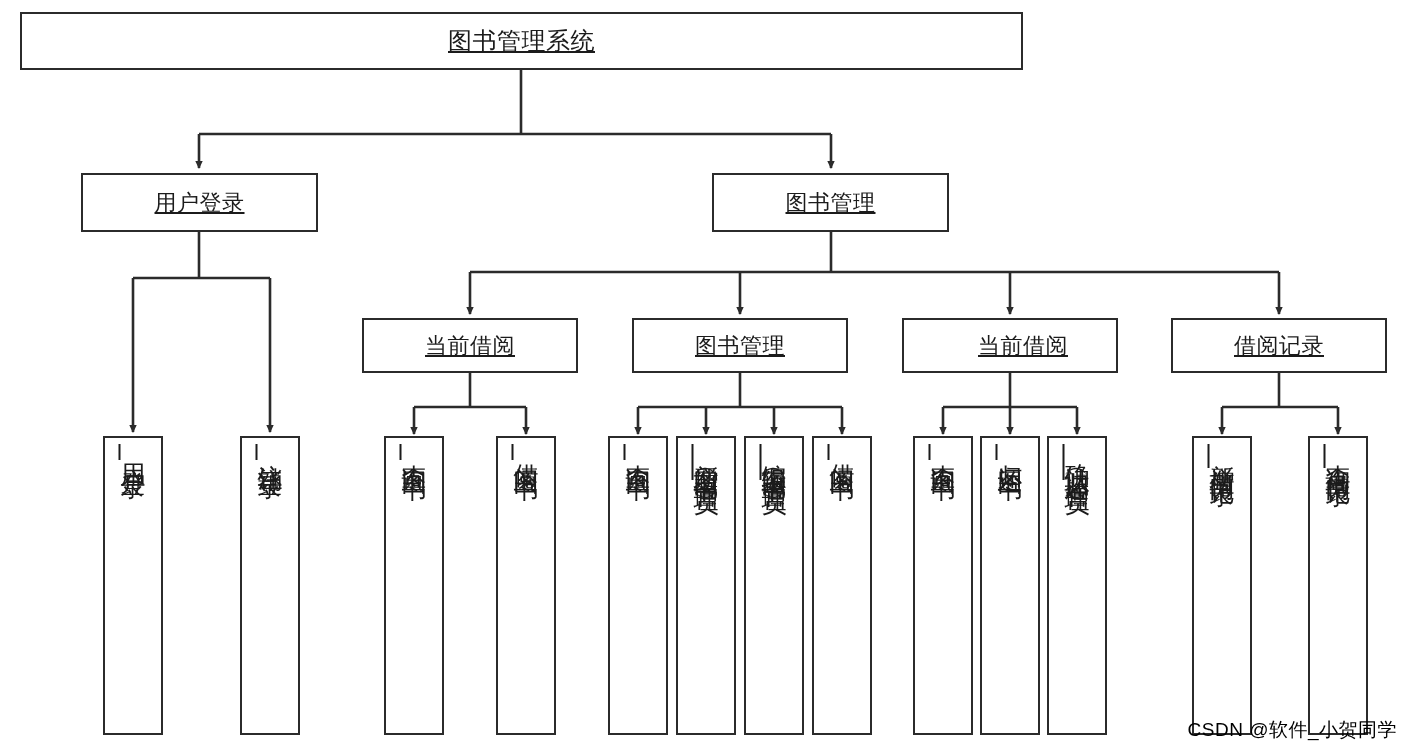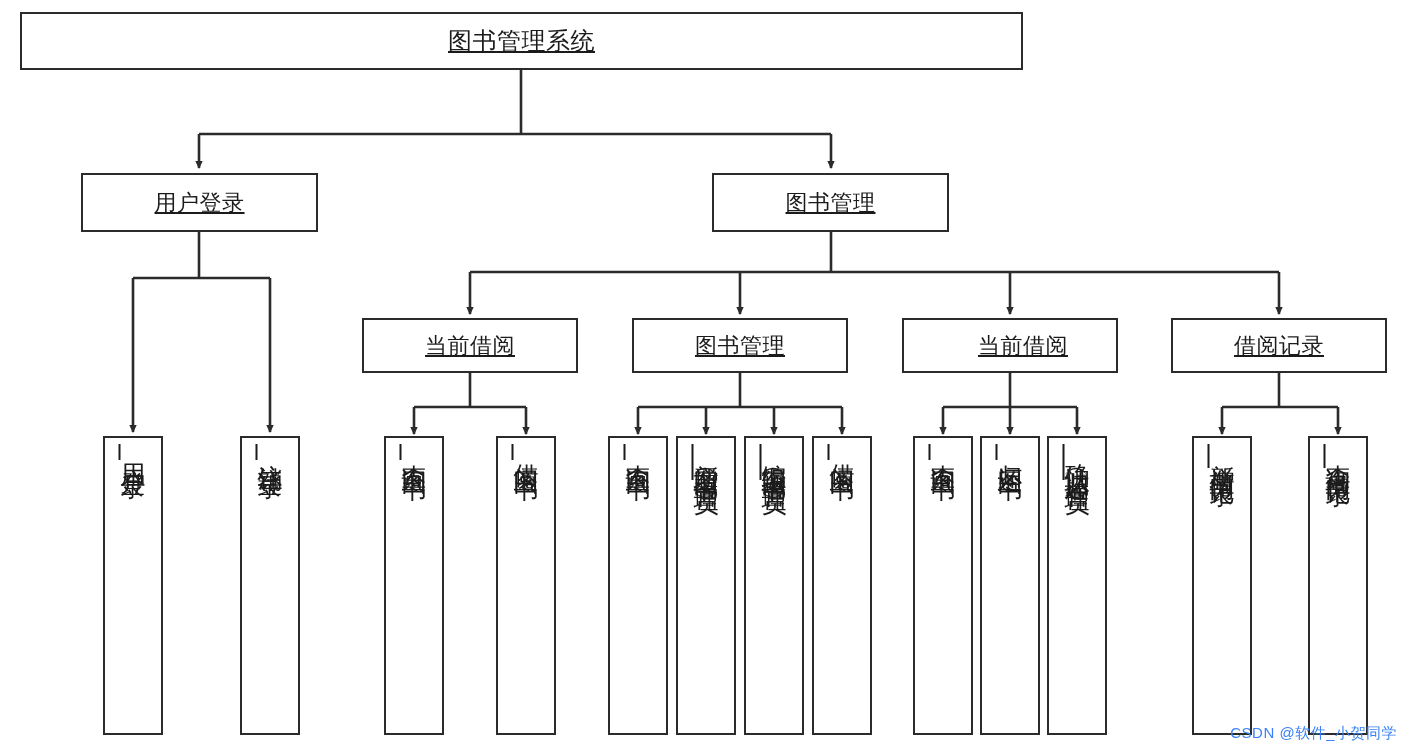--- a/index.html
+++ b/index.html
@@ -57,22 +57,22 @@
     letter-spacing: 4px;
     line-height: 1;
   }
   .node.root .label {
     font-size: 24px;
   }
   .watermark {
     position: absolute;
     right: 8px;
     bottom: 4px;
-    font-size: 15px;
-    color: #3b82f6;
+    font-size: 19px;
+    color: #000000;
     letter-spacing: 0.5px;
     white-space: nowrap;
   }
 </style>
 </head>
 <body>
 
 <div id="canvas">
 
   <svg id="edges" viewBox="0 0 1405 747" xmlns="http://www.w3.org/2000/svg">

